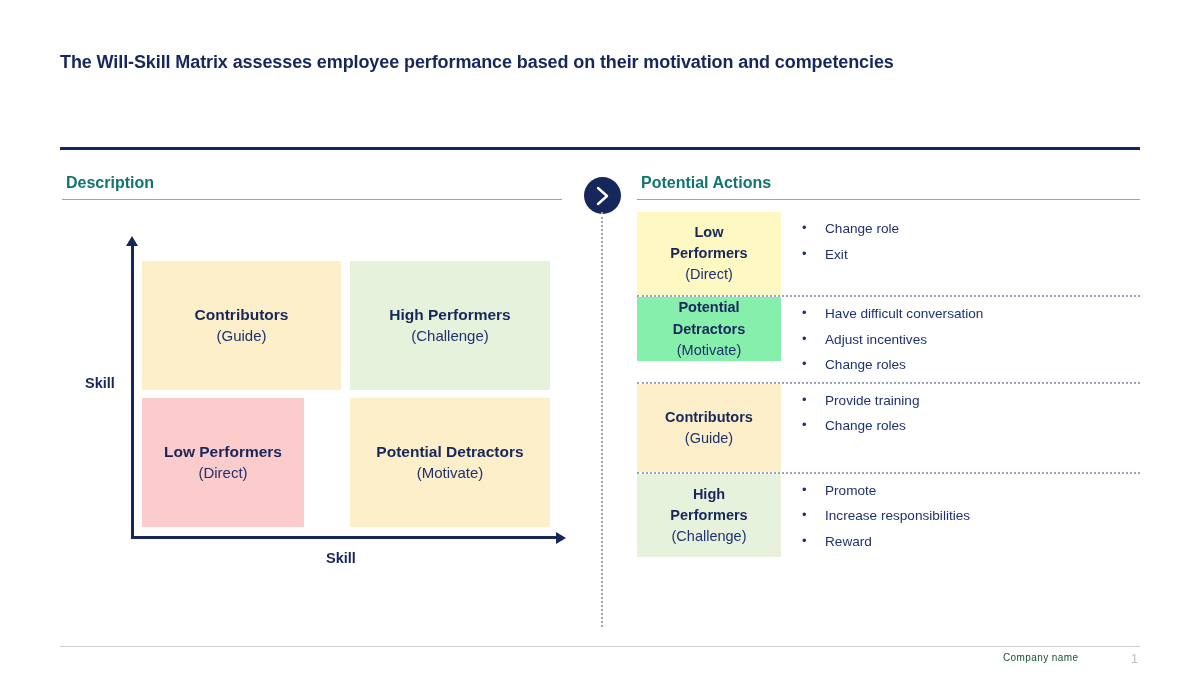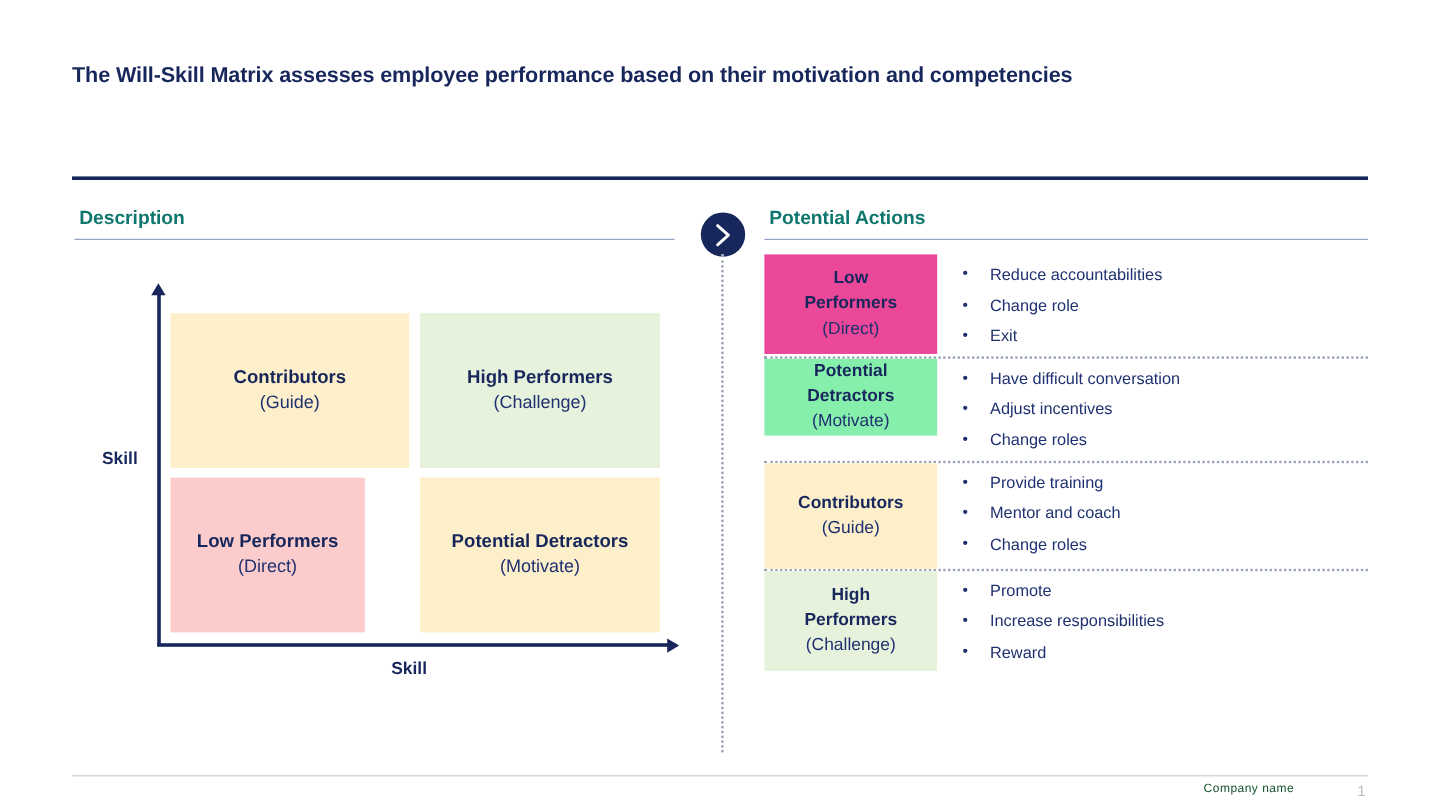--- a/index.html
+++ b/index.html
@@ -151,27 +151,26 @@
     </svg>
   </div>
   <div class="v-divider"></div>
 
   <div class="sec-head right">Potential Actions</div>
   <div class="sec-rule right"></div>
 
   <div class="actions">
 
     <div class="act-row">
-      <div class="act-chip" style="background:#ec4899;height:83px">
+      <div class="act-chip" style="background:#fef9c3;height:83px">
         <div class="c-title">Low</div>
         <div class="c-title">Performers</div>
         <div class="c-sub">(Direct)</div>
       </div>
       <ul class="act-bullets">
-        <li>Reduce accountabilities</li>
         <li>Change role</li>
         <li>Exit</li>
       </ul>
     </div>
     <div class="row-sep"></div>
 
     <div class="act-row">
       <div class="act-chip" style="background:#86efac;height:64px">
         <div class="c-title">Potential</div>
         <div class="c-title">Detractors</div>
@@ -185,21 +184,20 @@
     </div>
     <div class="row-sep"></div>
 
     <div class="act-row">
       <div class="act-chip" style="background:#FDEFC9;height:88px">
         <div class="c-title">Contributors</div>
         <div class="c-sub">(Guide)</div>
       </div>
       <ul class="act-bullets">
         <li>Provide training</li>
-        <li>Mentor and coach</li>
         <li>Change roles</li>
       </ul>
     </div>
     <div class="row-sep"></div>
 
     <div class="act-row">
       <div class="act-chip" style="background:#E7F2DC;height:83px">
         <div class="c-title">High</div>
         <div class="c-title">Performers</div>
         <div class="c-sub">(Challenge)</div>

